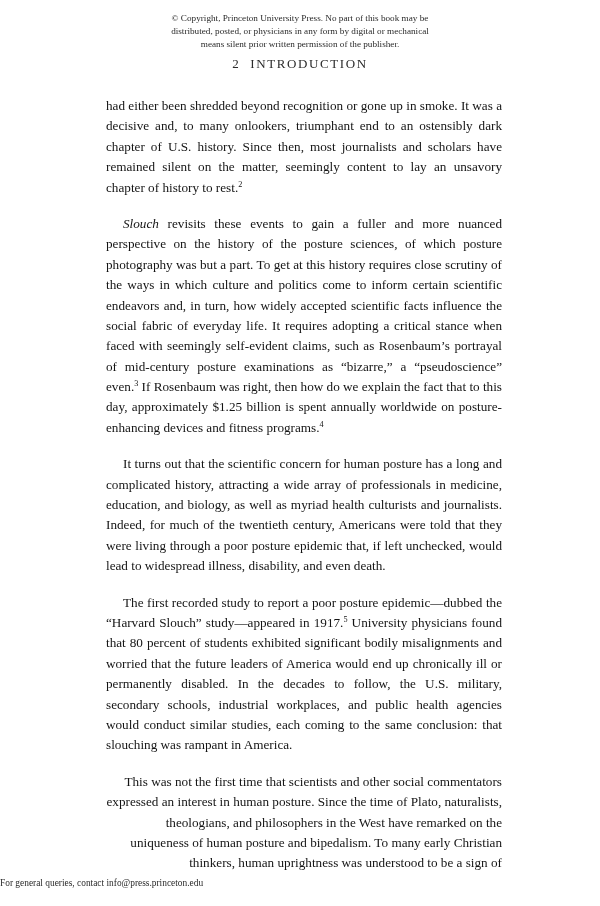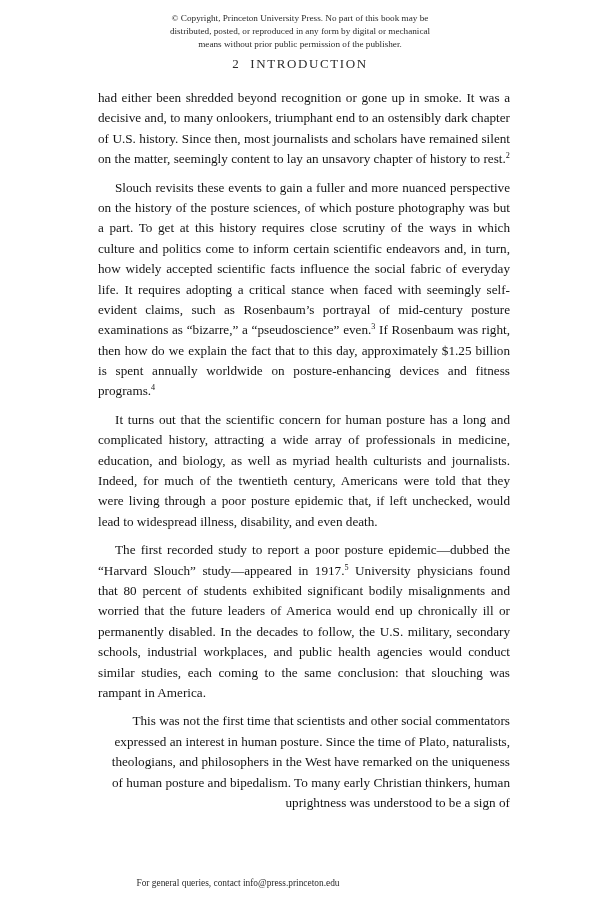--- a/index.html
+++ b/index.html
@@ -52,55 +52,56 @@
     position: absolute;
     top: 80px;
     left: 90px;
     width: 428px;
     font-size: 13.2px;
     line-height: 1.545;
     text-align: justify;
     color: #141414;
   }
   .body-text p {
-    margin: 8px;
+    margin: 16px;
     text-indent: 0;
   }
   .body-text p.indent {
     text-indent: 17px;
   }
   .body-text p:last-child {
     text-align: right;
   }
   .it {
+    font-style: italic;
   }
   sup {
     font-size: 0.62em;
     vertical-align: super;
     line-height: 0;
   }
   .footer {
     position: absolute;
     bottom: 18px;
     left: 0;
     width: 476px;
-    text-align: center;
+    text-align: left;
     font-size: 9.4px;
     color: #2a2a2a;
   }
 </style>
 </head>
 <body>
 
 <div class="page">
 
   <div class="copyright">
     <span>© Copyright, Princeton University Press. No part of this book may be</span>
-    <span>distributed, posted, or reproduced in any form by digital or mechanical</span>
-    <span>means without prior public permission of the publisher.</span>
+    <span>distributed, posted, or physicians in any form by digital or mechanical</span>
+    <span>means silent prior written permission of the publisher.</span>
   </div>
 
   <div class="running-head">
     <span class="folio">2</span><span>INTRODUCTION</span>
   </div>
 
   <div class="body-text">
 
     <p><span>had either been shredded beyond recognition or gone up in smoke. It was a decisive and, to many onlookers, triumphant end to an ostensibly dark chapter of U.S. history. Since then, most journalists and scholars have remained silent on the matter, seemingly content to lay an unsavory chapter of history to rest.</span><sup>2</sup></p>
 

